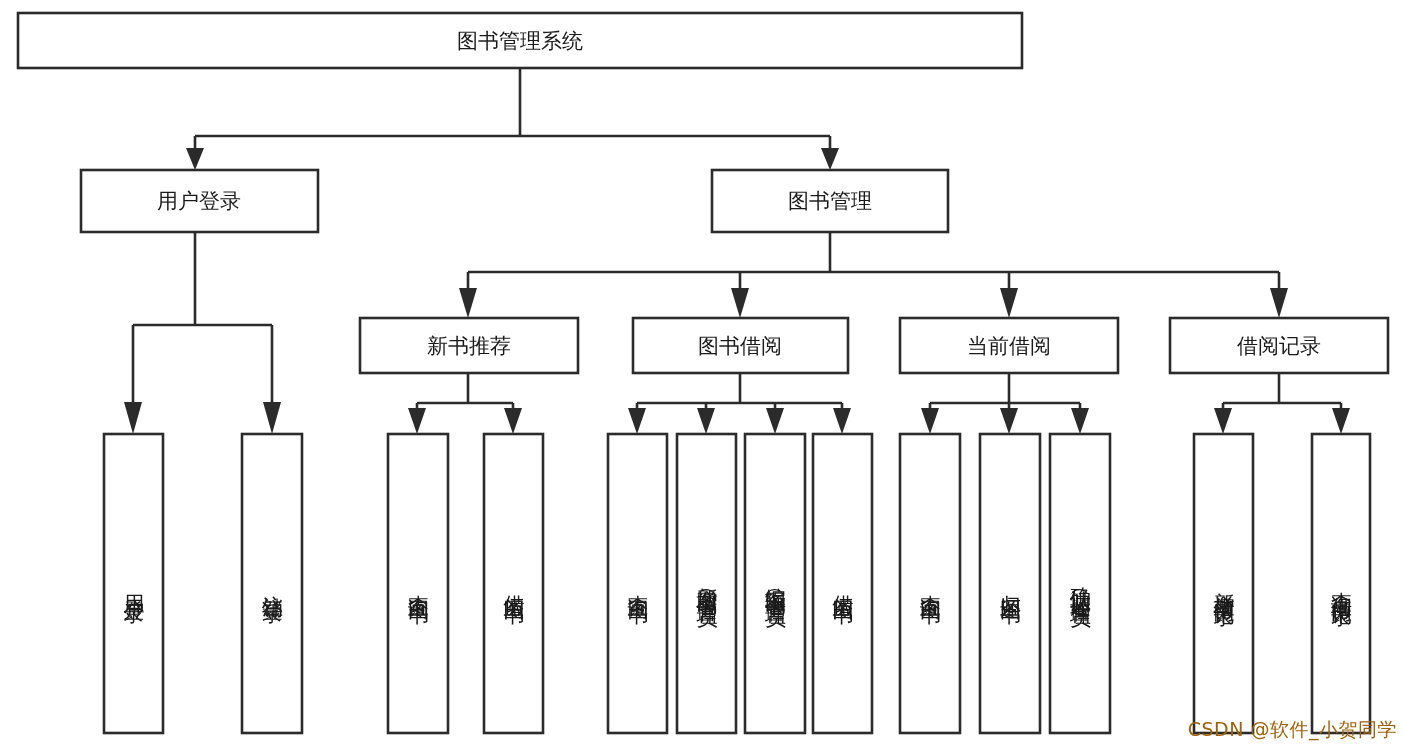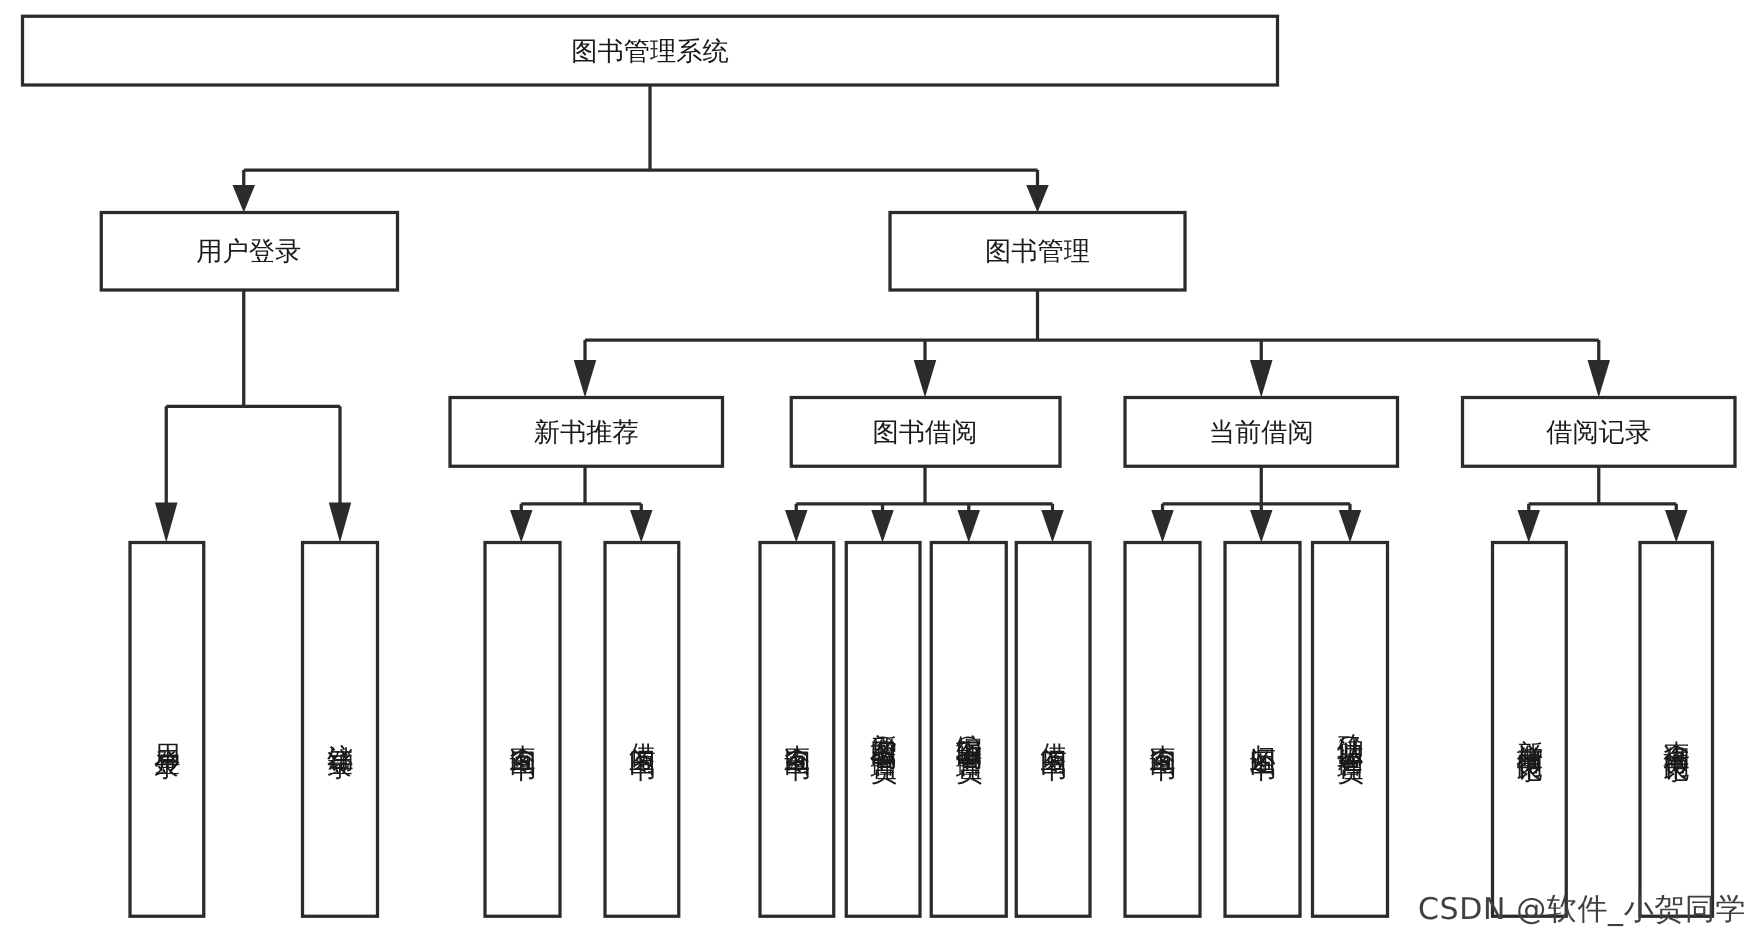--- a/index.html
+++ b/index.html
@@ -63,22 +63,22 @@
     justify-content: center;
     white-space: nowrap;
     pointer-events: none;
     user-select: none;
   }
   .watermark {
     position: absolute;
     right: 8px;
     bottom: 4px;
     font-family: "DejaVu Sans", "Liberation Sans", sans-serif;
-    font-size: 24px;
-    color: #404040;
+    font-size: 19px;
+    color: #a16207;
     letter-spacing: 0.5px;
     white-space: nowrap;
     user-select: none;
   }
 </style>
 </head>
 <body>
 
 <div id="stage">
 

